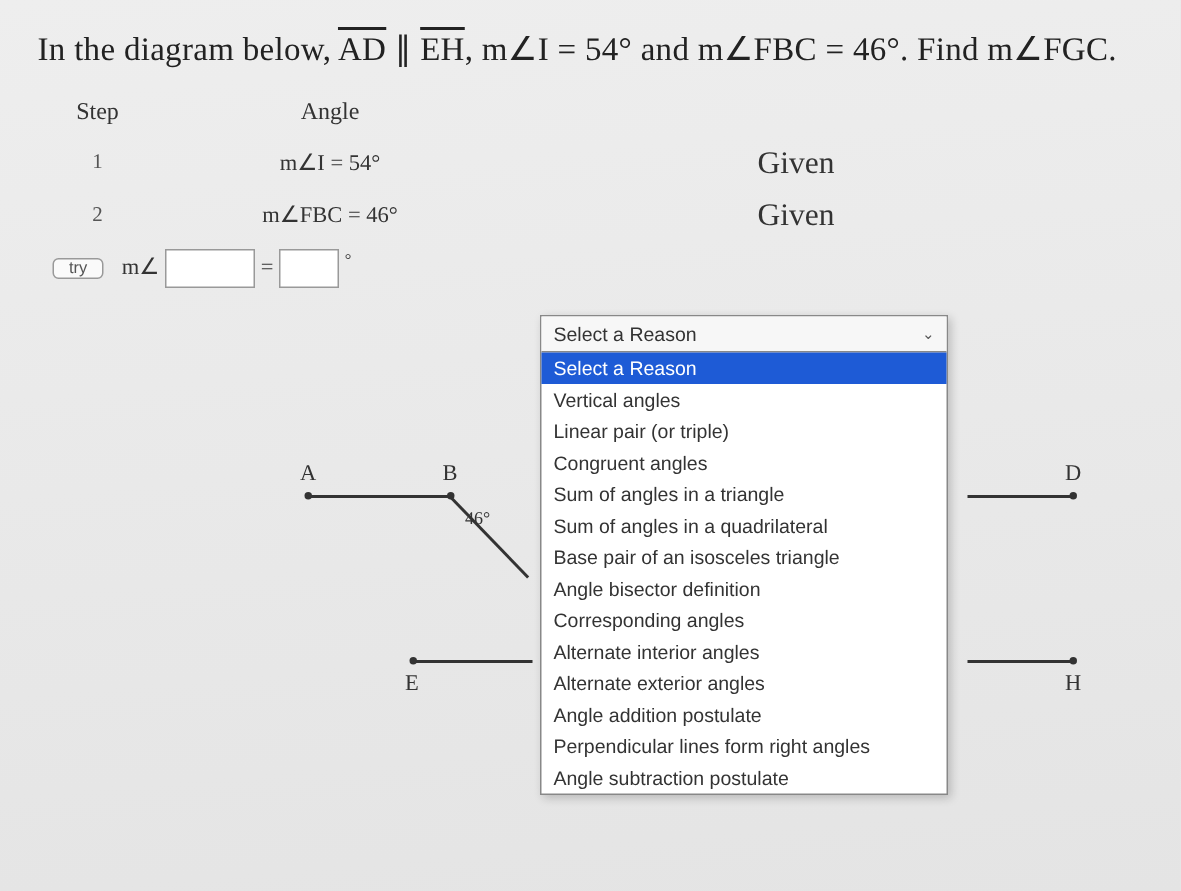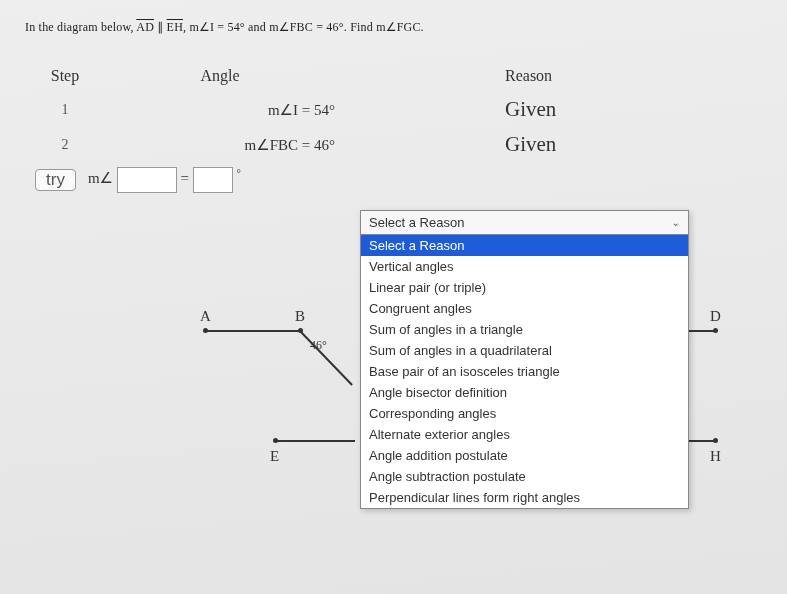--- a/index.html
+++ b/index.html
@@ -12,50 +12,50 @@
       position: relative;
       overflow: hidden;
     }
     .page {
       padding: 20px 25px;
       background: linear-gradient(175deg, #eeeeee 0%, #e4e4e4 100%);
       height: 100%;
       position: relative;
     }
     .problem-statement {
-      font-size: 12px;
+      font-size: 22px;
       color: #222;
-      margin-bottom: 32px;
+      margin-bottom: 20px;
       letter-spacing: 0.2px;
     }
     .overline { text-decoration: overline; }
     .proof-table {
       width: 100%;
     }
     .proof-header {
       display: flex;
       margin-bottom: 12px;
     }
     .step-col { width: 80px; text-align: center; }
     .angle-col { width: 230px; text-align: center; }
     .reason-col { flex: 1; padding-left: 170px; }
     .proof-row {
       display: flex;
       align-items: center;
       margin-bottom: 10px;
     }
     .step-num { width: 80px; text-align: center; font-size: 14px; color: #555; }
-    .angle-val { width: 230px; text-align: right; font-size: 15px; }
+    .angle-val { width: 230px; text-align: center; font-size: 15px; }
     .reason-val { flex: 1; padding-left: 170px; font-size: 21px; }
     .try-btn {
       display: inline-block;
       border: 1px solid #999;
       background: #fafafa;
       padding: 0 10px;
-      font-size: 17px;
+      font-size: 11px;
       border-radius: 4px;
       margin-right: 8px;
       font-family: Arial, sans-serif;
       cursor: pointer;
     }
     .input-box {
       display: inline-block;
       border: 1px solid #999;
       background: #fff;
       width: 60px;
@@ -63,21 +63,21 @@
       vertical-align: middle;
     }
     .small-input {
       width: 40px;
     }
     .deg-sup { font-size: 11px; vertical-align: super; }
     .dropdown {
       position: absolute;
       left: 360px;
       top: 210px;
-      width: 329px;
+      width: 272px;
       background: #fff;
       border: 1px solid #888;
       font-family: Arial, sans-serif;
       font-size: 13px;
       box-shadow: 2px 2px 6px rgba(0,0,0,0.2);
       z-index: 10;
     }
     .dropdown-header {
       padding: 4px 8px;
       border-bottom: 1px solid #888;
@@ -140,21 +140,20 @@
 
 <div class="page">
   <div class="problem-statement">
     <span>In the diagram below, </span><span class="overline">AD</span><span> ∥ </span><span class="overline">EH</span><span>, m∠I = 54° and m∠FBC = 46°. Find m∠FGC.</span>
   </div>
 
   <div class="proof-table">
     <div class="proof-header">
       <div class="step-col">Step</div>
       <div class="angle-col">Angle</div>
-      <div class="reason-col">Reason</div>
     </div>
 
     <div class="proof-row">
       <div class="step-num">1</div>
       <div class="angle-val">m∠I = 54°</div>
       <div class="reason-val">Given</div>
     </div>
 
     <div class="proof-row">
       <div class="step-num">2</div>
@@ -185,24 +184,25 @@
     <div class="dropdown-list">
       <div class="dropdown-item selected">Select a Reason</div>
       <div class="dropdown-item">Vertical angles</div>
       <div class="dropdown-item">Linear pair (or triple)</div>
       <div class="dropdown-item">Congruent angles</div>
       <div class="dropdown-item">Sum of angles in a triangle</div>
       <div class="dropdown-item">Sum of angles in a quadrilateral</div>
       <div class="dropdown-item">Base pair of an isosceles triangle</div>
       <div class="dropdown-item">Angle bisector definition</div>
       <div class="dropdown-item">Corresponding angles</div>
+      <div class="dropdown-item">Alternate interior angles</div>
       <div class="dropdown-item">Alternate exterior angles</div>
       <div class="dropdown-item">Angle addition postulate</div>
+      <div class="dropdown-item">Perpendicular lines form right angles</div>
       <div class="dropdown-item">Angle subtraction postulate</div>
-      <div class="dropdown-item">Perpendicular lines form right angles</div>
     </div>
   </div>
 
   <div class="diagram">
 
     <div class="line-h" style="left:35px;top:30px;width:95px;"></div>
     <div class="line-h" style="left:475px;top:30px;width:70px;"></div>
     <div class="dot" style="left:33px;top:28px;"></div>
     <div class="dot" style="left:128px;top:28px;"></div>
     <div class="dot" style="left:543px;top:28px;"></div>

